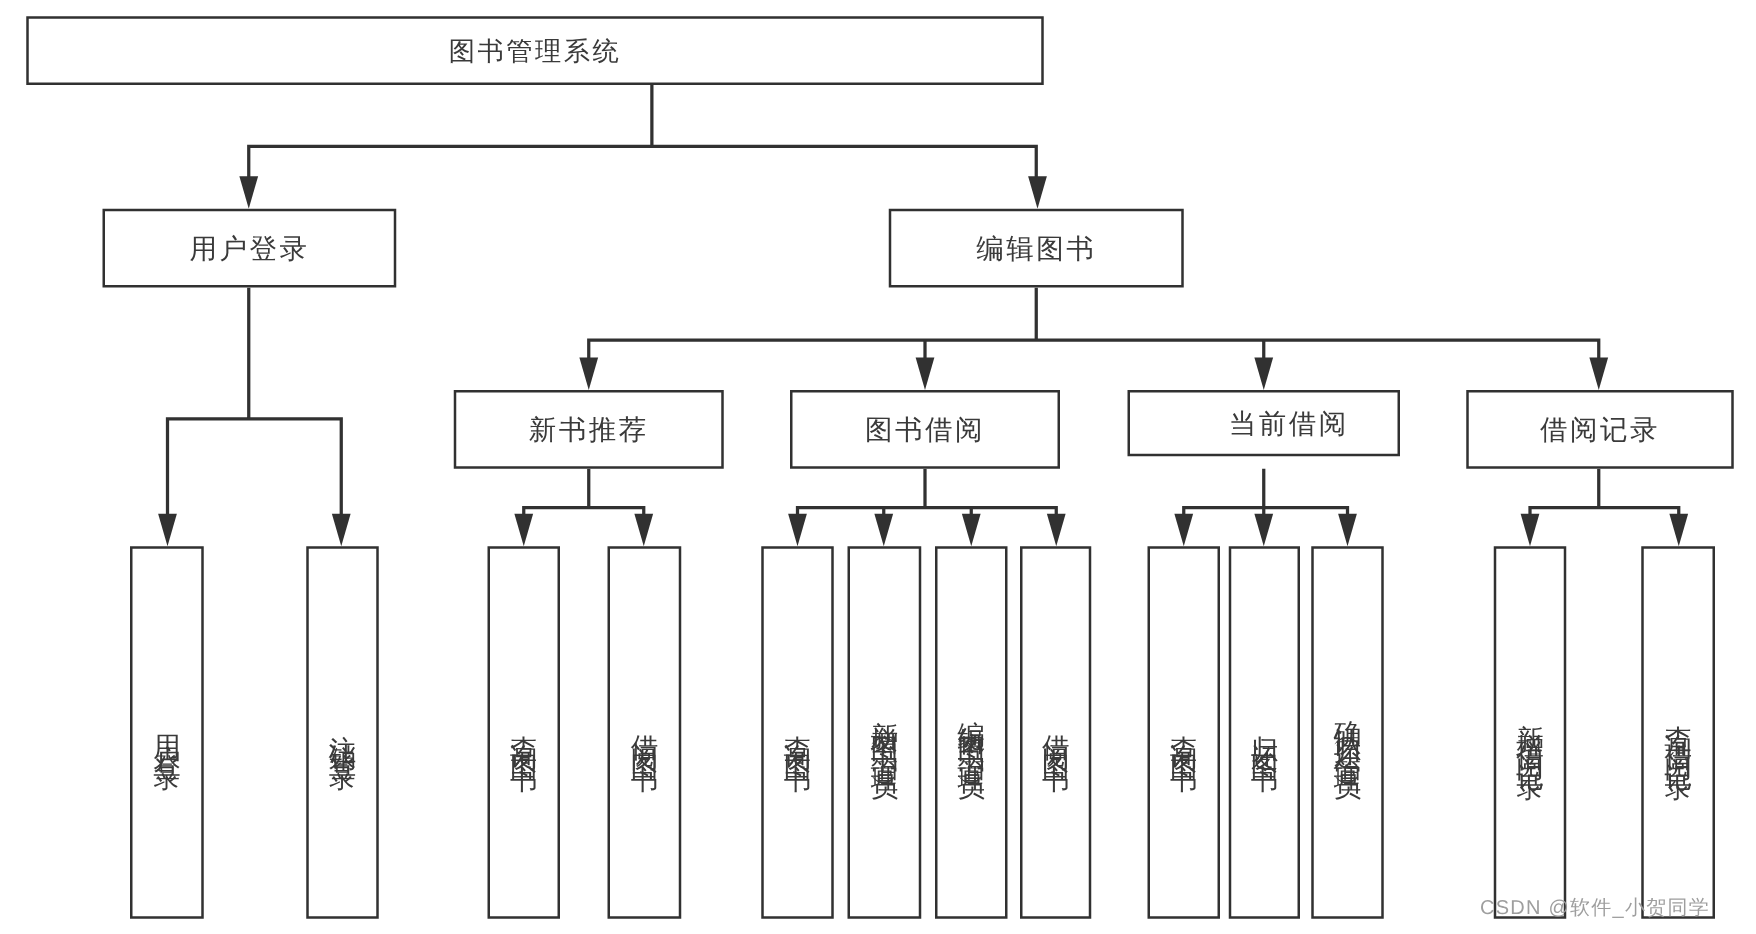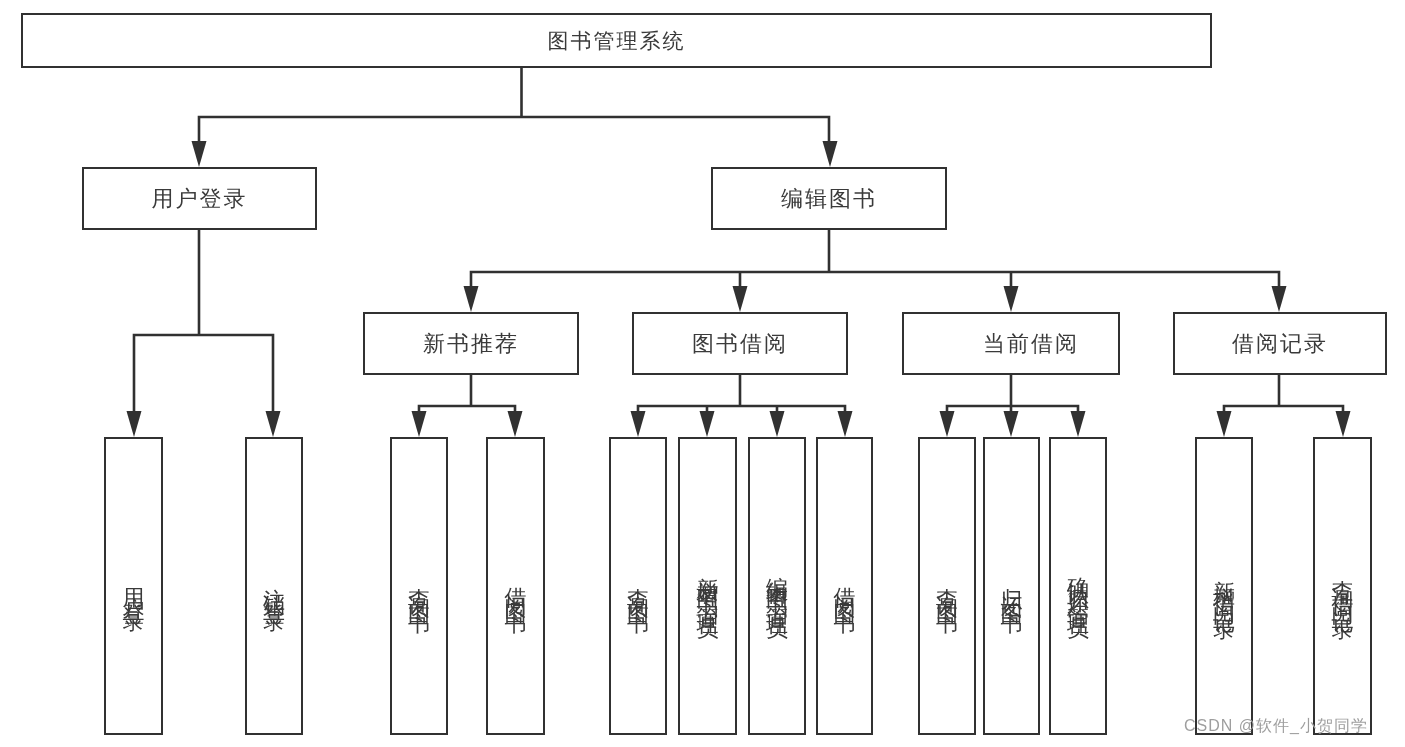--- a/index.html
+++ b/index.html
@@ -31,28 +31,28 @@
     align-items: center;
     justify-content: center;
     z-index: 2;
   }
   .node .label {
     font-size: 22px;
     color: #3a3a3a;
     letter-spacing: 2px;
     white-space: nowrap;
   }
-  .node.root { left: 21px; top: 13px; width: 1191px; height: 55px; }
+  .node.root { left: 21px; top: 13px; width: 814px; height: 55px; }
   .node.root .label { font-size: 21px; }
 
   .node.n-user-login      { left: 82px;   top: 167px; width: 235px; height: 63px; }
   .node.n-book-mgmt       { left: 711px;  top: 167px; width: 236px; height: 63px; }
   .node.n-new-book        { left: 363px;  top: 312px; width: 216px; height: 63px; }
   .node.n-book-borrow     { left: 632px;  top: 312px; width: 216px; height: 63px; }
-  .node.n-current-borrow  { left: 902px;  top: 312px; width: 218px; height: 63px; padding-left: 40px; }
+  .node.n-current-borrow  { left: 902px;  top: 312px; width: 218px; height: 53px; padding-left: 40px; }
   .node.n-borrow-records  { left: 1173px; top: 312px; width: 214px; height: 63px; }
 
   .leaf {
     position: absolute;
     top: 437px;
     height: 298px;
     box-sizing: border-box;
     background: #ffffff;
     border: 2.5px solid #313131;
     display: flex;

